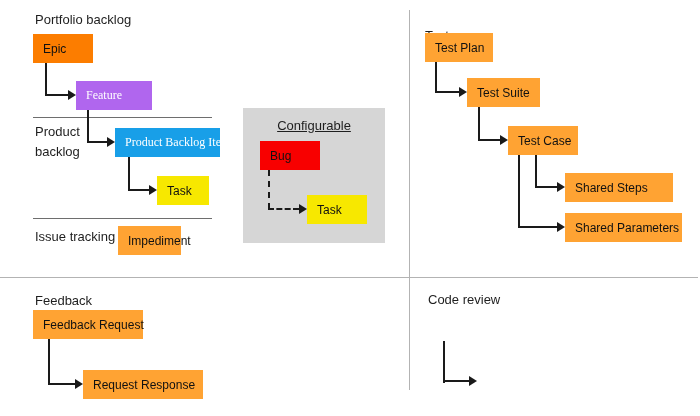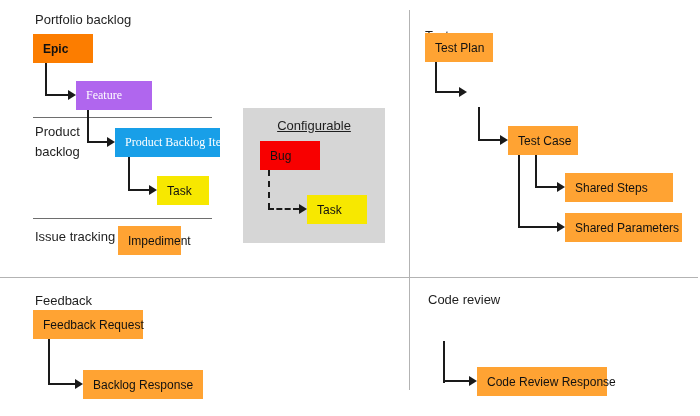--- a/index.html
+++ b/index.html
@@ -23,21 +23,21 @@
   .vline{position:absolute;width:2px;background:var(--connector);}
   .hline{position:absolute;height:2px;background:var(--connector);}
   .vline.dashed{width:0;background:none;border-left:2px dashed var(--connector);}
   .hline.dashed{height:0;background:none;border-top:2px dashed var(--connector);}
   .arrow{
     position:absolute;width:0;height:0;
     border-top:5px solid transparent;border-bottom:5px solid transparent;
     border-left:8px solid var(--connector);
   }
   
-  .n-epic{left:33px;top:34px;width:60px;background:var(--epic);font-weight:bold;}
+  .n-epic{left:33px;top:34px;width:60px;background:var(--epic);}
   .n-feature{left:76px;top:81px;width:76px;background:var(--purple);}
   .n-pbi{left:115px;top:128px;width:105px;background:var(--blue);}
   .n-task1{left:157px;top:176px;width:52px;background:var(--yellow);}
   .n-impediment{left:118px;top:226px;width:63px;background:var(--orange);}
   .n-fbreq{left:33px;top:310px;width:110px;background:var(--orange);}
   .n-fbresp{left:83px;top:370px;width:120px;background:var(--orange);}
   .n-bug{left:260px;top:141px;width:60px;background:var(--red);}
   .n-task2{left:307px;top:195px;width:60px;background:var(--yellow);}
   .n-testplan{left:425px;top:33px;width:68px;background:var(--orange);}
   .n-testsuite{left:467px;top:78px;width:73px;background:var(--orange);}
@@ -125,22 +125,22 @@
     <div class="hline" style="left:443px;top:380px;width:26px;"></div>
     <div class="arrow" style="left:469px;top:376px;"></div>
   </div>
 
   <div class="node n-epic">Epic</div>
   <div class="node white n-feature">Feature</div>
   <div class="node white n-pbi">Product Backlog Item</div>
   <div class="node n-task1">Task</div>
   <div class="node n-impediment">Impediment</div>
   <div class="node n-fbreq">Feedback Request</div>
-  <div class="node n-fbresp">Backlog Response</div>
+  <div class="node n-fbresp">Request Response</div>
   <div class="node n-bug">Bug</div>
   <div class="node n-task2">Task</div>
   <div class="node n-testplan">Test Plan</div>
+  <div class="node n-testsuite">Test Suite</div>
   <div class="node n-testcase">Test Case</div>
   <div class="node n-sharedsteps">Shared Steps</div>
   <div class="node n-sharedparams">Shared Parameters</div>
-  <div class="node n-crresp">Code Review Response</div>
 
 </div>
 
 </body></html>

